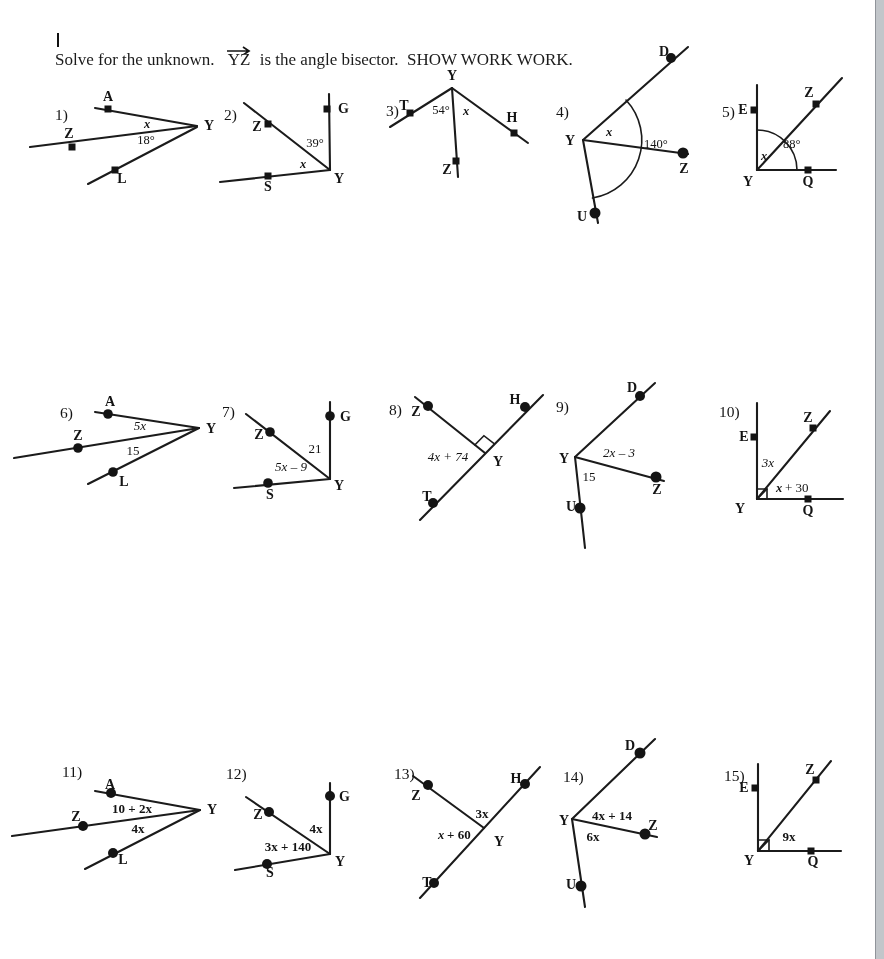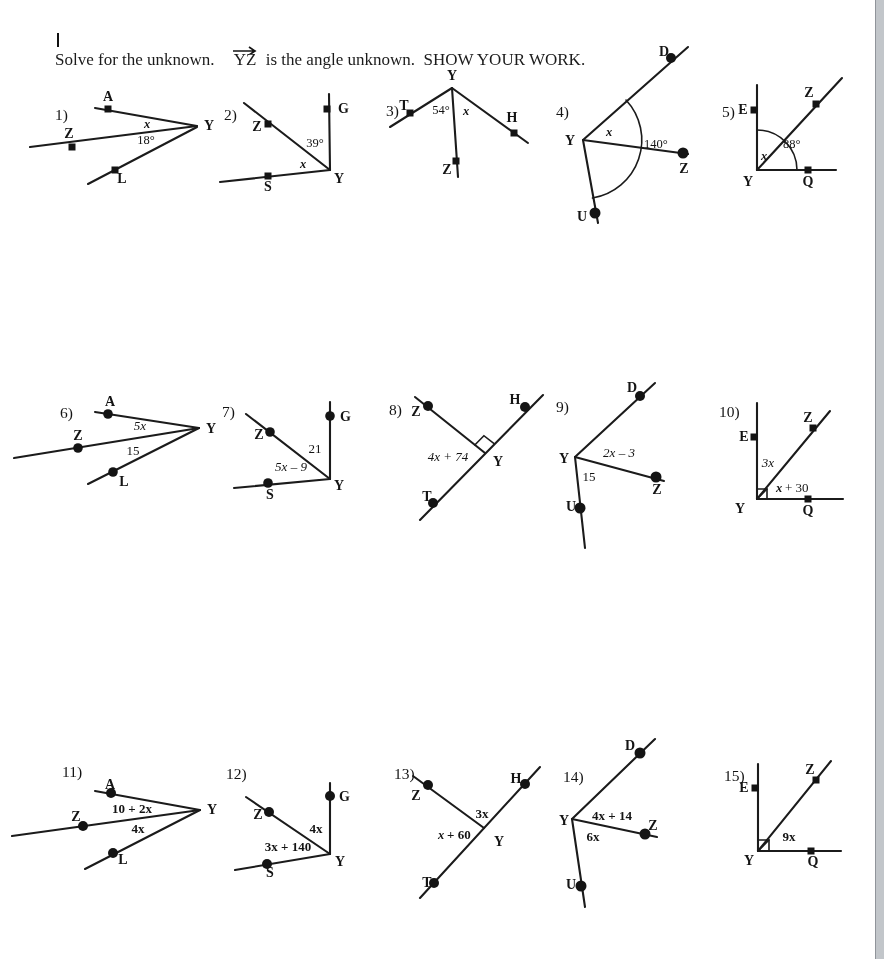--- a/index.html
+++ b/index.html
@@ -2,21 +2,21 @@
 <html><head>
 <meta charset="utf-8">
 <style>
   html,body{margin:0;padding:0;}
   body{
     width:884px;height:959px;position:relative;background:#ffffff;
     font-family:"Liberation Serif",serif;color:#1b1b1b;overflow:hidden;
   }
   .cursor{position:absolute;left:57px;top:33px;width:2px;height:14px;background:#111;}
   .title{position:absolute;left:55px;top:50px;font-size:17px;white-space:pre;}
-  .ray{position:relative;display:inline-block;margin:0 5px 0 15px;}
+  .ray{position:relative;display:inline-block;margin:0 5px 0 9px;}
   .ray .arrow{position:absolute;left:-2px;top:-11px;}
   .scrollstrip{position:absolute;right:0;top:0;width:8px;height:959px;background:#c2c6ca;border-left:1px solid #90949a;}
   svg.sheet{position:absolute;left:0;top:0;}
   svg.sheet line, svg.sheet path, svg.sheet polyline{stroke:#1b1b1b;stroke-width:2.1;fill:none;stroke-linecap:round;}
   svg.sheet .thin{stroke-width:1.6;}
   svg.sheet circle, svg.sheet rect.dot{fill:#141414;stroke:none;}
   svg.sheet text{fill:#141414;font-family:"Liberation Serif",serif;}
   .num{font-size:15.5px;}
   .pt{font-size:14px;font-weight:bold;}
   .deg{font-size:12.5px;}
@@ -25,21 +25,21 @@
   .bold{font-weight:bold;}
   .green{fill:#2e8b2e;font-style:italic;font-weight:bold;font-size:12.5px;font-family:"DejaVu Serif",serif;}
 </style>
 </head>
 <body>
 
 <div class="cursor"></div>
 
 <div class="title"><span>Solve for the unknown. </span><span class="ray"><span class="arrow"><svg width="28" height="11">
           <path d="M1 8 H22 M17 4 L23 8 L17 12" stroke="#141414" stroke-width="1.7" fill="none"></path>
-        </svg></span><span>YZ</span></span><span> is the angle unknown.  SHOW YOUR WORK.</span></div>
+        </svg></span><span>YZ</span></span><span> is the angle bisector.  SHOW WORK WORK.</span></div>
 
 <svg class="sheet" width="884" height="959" viewBox="0 0 884 959">
 
   <g>
     <text class="num" x="55" y="120">1)</text>
     <line x1="197" y1="126" x2="95" y2="108"></line>
     <line x1="197" y1="126" x2="30" y2="147"></line>
     <line x1="197" y1="127" x2="88" y2="184"></line>
     <rect class="dot" x="104.5" y="105.5" width="7" height="7"></rect>
     <rect class="dot" x="68.5" y="143.5" width="7" height="7"></rect>

